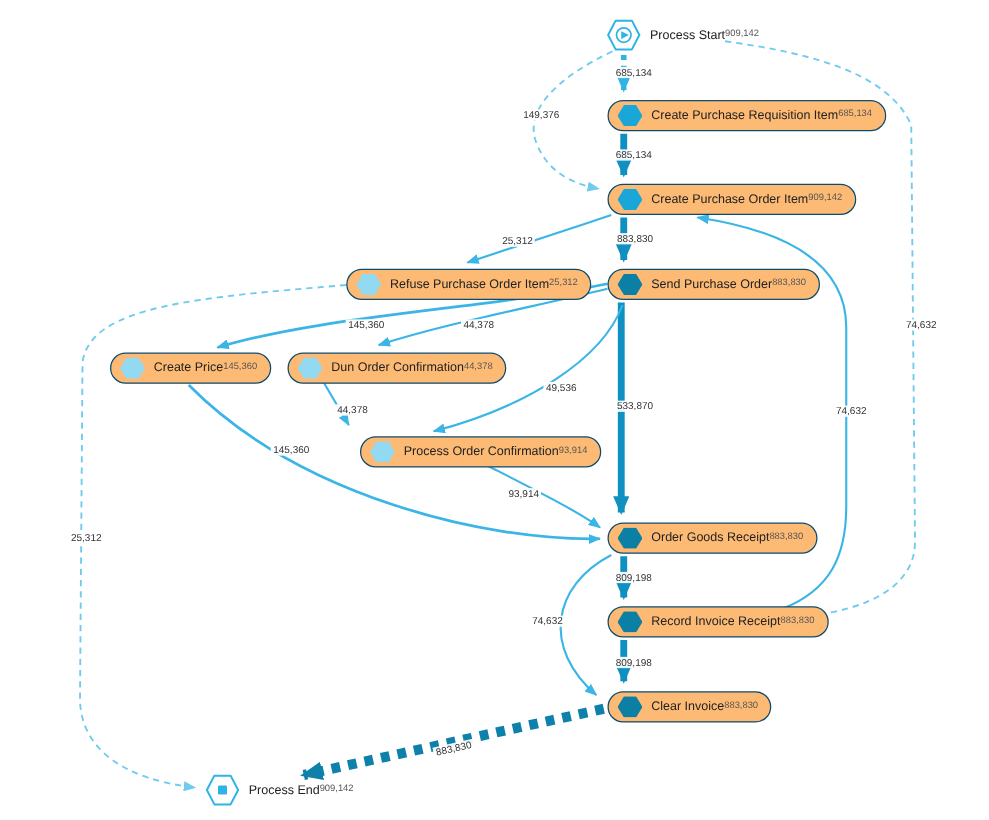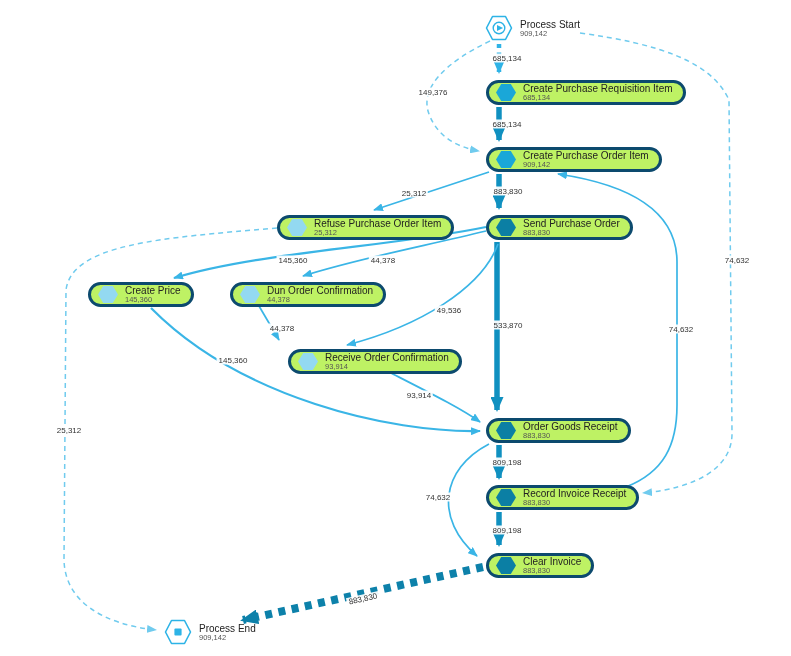--- a/index.html
+++ b/index.html
@@ -10,28 +10,28 @@
   
   .e-thin {fill:none;stroke:#3ab5e6;stroke-width:1.7}
   .e-thin2{fill:none;stroke:#3ab5e6;stroke-width:2.2}
   .e-thick{fill:none;stroke:#1090c0;stroke-width:5.5}
   .e-dash-start{fill:none;stroke:#2fb3e6;stroke-width:4.5;stroke-dasharray:4 4.5}
   .e-dash{fill:none;stroke:#70cbee;stroke-width:1.5;stroke-dasharray:5 4}
   .e-dot {fill:none;stroke:#0d81aa;stroke-width:8;stroke-dasharray:7 6.5}
 
   
   .node{position:absolute;display:flex;align-items:center;gap:7px}
-  .pill{height:25px;border:3px solid #0c4a6e;border-radius:13px;background:#bef264;
+  .pill{height:25px;border:1px solid #0c4a6e;border-radius:13px;background:#fdba74;
         padding:0 10px 0 7px;box-sizing:border-box}
   .hex{width:20px;height:17px;flex:0 0 auto;
        clip-path:polygon(26% 0,74% 0,100% 50%,74% 100%,26% 100%,0 50%)}
   .hex.hi{background:#1aa7d8}
   .hex.dk{background:#0b7fa4}
   .hex.lo{background:#93d9f1}
-  .txt{display:flex;flex-direction:column;justify-content:center}
+  .txt{display:flex;flex-direction:row;justify-content:center}
   .title{font-size:10px;color:#222;line-height:11px;white-space:nowrap}
   .count{font-size:7.5px;color:#555;line-height:8px;white-space:nowrap}
 
   
   .elabel{position:absolute;transform:translate(-50%,-50%);font-size:8px;color:#333;
           background:rgba(255,255,255,.93);padding:0 2px;white-space:nowrap;z-index:3}
   .elabel.rot{transform:translate(-50%,-50%) rotate(-12.5deg)}
 </style>
 </head>
 <body>
@@ -134,21 +134,21 @@
     <span class="hex lo"></span>
     <span class="txt">
       <span class="title">Dun Order Confirmation</span>
       <span class="count">44,378</span>
     </span>
   </div>
 
   <div class="node pill" style="left:288px;top:349px">
     <span class="hex lo"></span>
     <span class="txt">
-      <span class="title">Receive Order Confirmation</span>
+      <span class="title">Process Order Confirmation</span>
       <span class="count">93,914</span>
     </span>
   </div>
 
   <div class="node pill" style="left:486px;top:418px">
     <span class="hex dk"></span>
     <span class="txt">
       <span class="title">Order Goods Receipt</span>
       <span class="count">883,830</span>
     </span>

